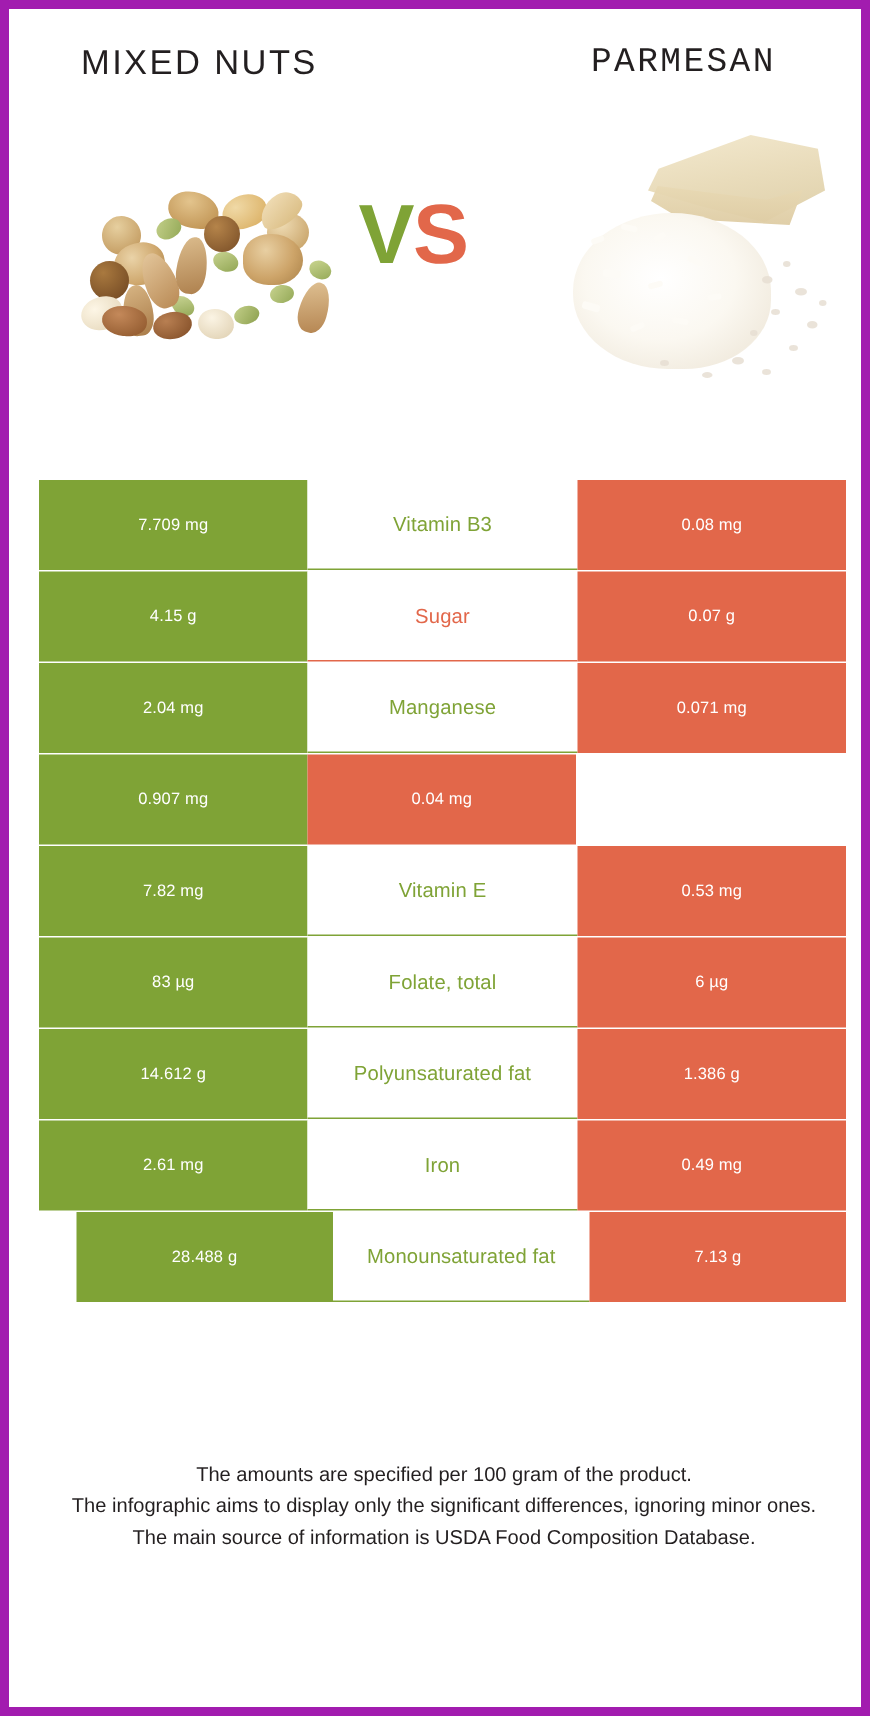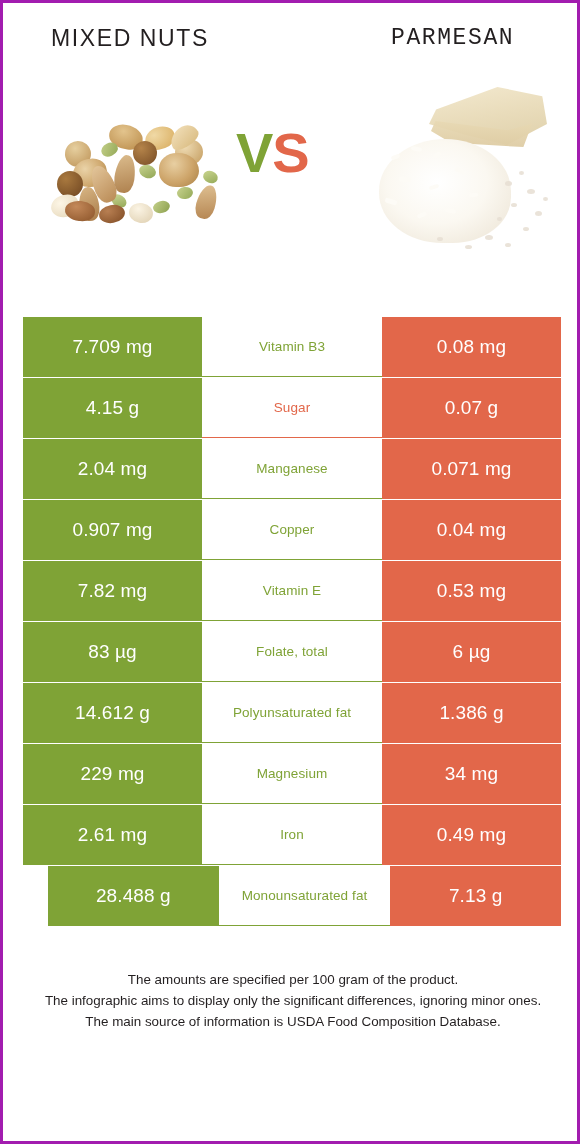--- a/index.html
+++ b/index.html
@@ -11,21 +11,21 @@
   body {
     font-family: "Liberation Sans", sans-serif;
     -webkit-font-smoothing: antialiased;
   }
   .page {
     position: relative;
     width: 580px;
     height: 1144px;
     margin: 0 auto;
     background: #ffffff;
-    border: 3px solid #a21caf;
+    border: 6px solid #a21caf;
     box-sizing: border-box;
     overflow: hidden;
   }
 
   
   .titles {
     position: absolute;
     top: 22px;
     left: 0;
     width: 100%;
@@ -149,21 +149,21 @@
     height: 60px;
     margin-bottom: 1px;
   }
   .row:last-child { margin-bottom: 0; padding-left: 25px; }
 
   .cell {
     display: flex;
     align-items: center;
     justify-content: center;
     box-sizing: border-box;
-    font-size: 19px;
+    font-size: 11px;
   }
   .cell-left {
     width: 179px;
     background: #7FA336;
     color: #ffffff;
     letter-spacing: .1px;
   }
   .cell-right {
     width: 179px;
     background: #E2674A;
@@ -289,42 +289,36 @@
         <div class="cell cell-mid win-right">Sugar</div>
         <div class="cell cell-right">0.07 g</div>
       </div>
       <div class="row">
         <div class="cell cell-left">2.04 mg</div>
         <div class="cell cell-mid win-left">Manganese</div>
         <div class="cell cell-right">0.071 mg</div>
       </div>
       <div class="row">
         <div class="cell cell-left">0.907 mg</div>
-        <div class="cell cell-mid win-left">Copper</div>
         <div class="cell cell-right">0.04 mg</div>
       </div>
       <div class="row">
         <div class="cell cell-left">7.82 mg</div>
         <div class="cell cell-mid win-left">Vitamin E</div>
         <div class="cell cell-right">0.53 mg</div>
       </div>
       <div class="row">
         <div class="cell cell-left">83 µg</div>
         <div class="cell cell-mid win-left">Folate, total</div>
         <div class="cell cell-right">6 µg</div>
       </div>
       <div class="row">
         <div class="cell cell-left">14.612 g</div>
         <div class="cell cell-mid win-left">Polyunsaturated fat</div>
         <div class="cell cell-right">1.386 g</div>
-      </div>
-      <div class="row">
-        <div class="cell cell-left">229 mg</div>
-        <div class="cell cell-mid win-left">Magnesium</div>
-        <div class="cell cell-right">34 mg</div>
       </div>
       <div class="row">
         <div class="cell cell-left">2.61 mg</div>
         <div class="cell cell-mid win-left">Iron</div>
         <div class="cell cell-right">0.49 mg</div>
       </div>
       <div class="row">
         <div class="cell cell-left">28.488 g</div>
         <div class="cell cell-mid win-left">Monounsaturated fat</div>
         <div class="cell cell-right">7.13 g</div>

